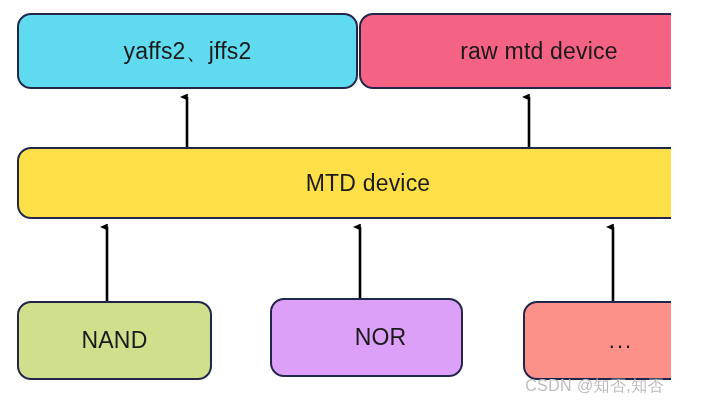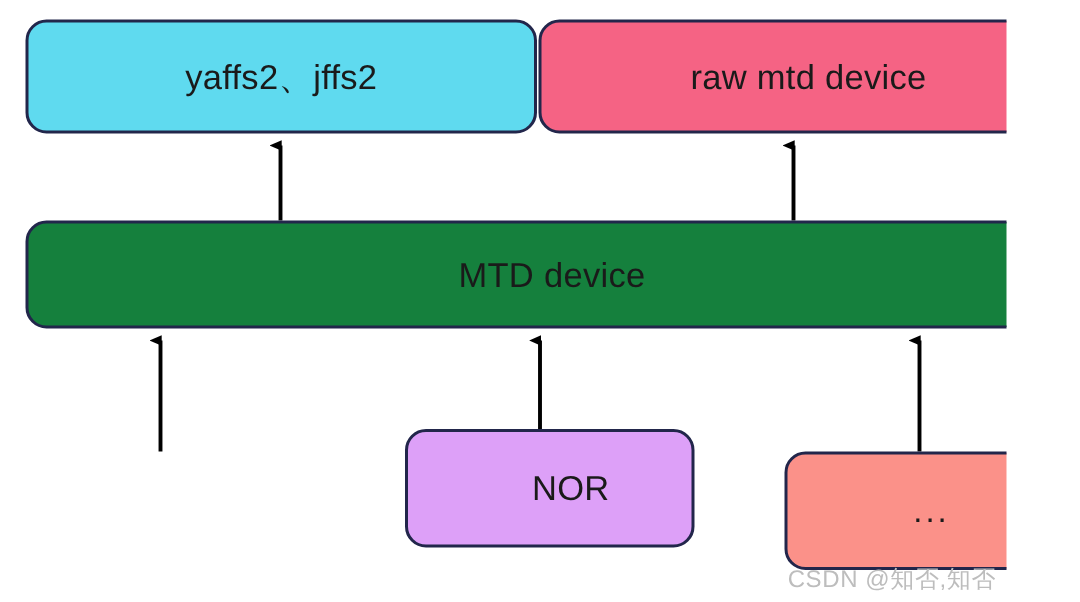--- a/index.html
+++ b/index.html
@@ -52,21 +52,21 @@
     left: 17px;  top: 147px; width: 702px; height: 72px;
     background: #FBC55C;
   }
 
   
   #node-nand {
     left: 17px;  top: 301px; width: 195px; height: 79px;
     background: #CEE08C;
   }
   #node-nor {
-    left: 270px; top: 286px; width: 193px; height: 79px;
+    left: 270px; top: 298px; width: 193px; height: 79px;
     background: #DDA0F8;
     padding-left: 28px;
   }
   #node-etc {
     left: 523px; top: 301px; width: 196px; height: 79px;
     background: #FB9189;
   }
   #node-etc .node-label {
     font-size: 22px;
     letter-spacing: 2px;
@@ -127,24 +127,27 @@
   </svg>
 
   <div class="node" id="node-yaffs" style="background: rgb(95, 218, 239); border-color: rgb(34, 38, 75);">
     <span class="node-label">yaffs2、jffs2</span>
   </div>
 
   <div class="node" id="node-rawmtd" style="background: rgb(245, 99, 132); border-color: rgb(34, 38, 75);">
     <span class="node-label">raw mtd device</span>
   </div>
 
-  <div class="node" id="node-mtd" style="background: #15803d; border-color: rgb(34, 38, 75);">
+  <div class="node" id="node-mtd" style="background: #fde047; border-color: rgb(34, 38, 75);">
     <span class="node-label">MTD device</span>
   </div>
 
+  <div class="node" id="node-nand" style="background: rgb(206, 224, 140); border-color: rgb(34, 38, 75);">
+    <span class="node-label">NAND</span>
+  </div>
 
   <div class="node" id="node-nor" style="background: rgb(221, 160, 248); border-color: rgb(34, 38, 75);">
     <span class="node-label">NOR</span>
   </div>
 
   <div class="node" id="node-etc" style="background: rgb(251, 145, 137); border-color: rgb(34, 38, 75);">
     <span class="node-label">...</span>
   </div>
 
   <div id="watermark" style="color: rgb(189, 189, 189);">CSDN @知否,知否</div>

